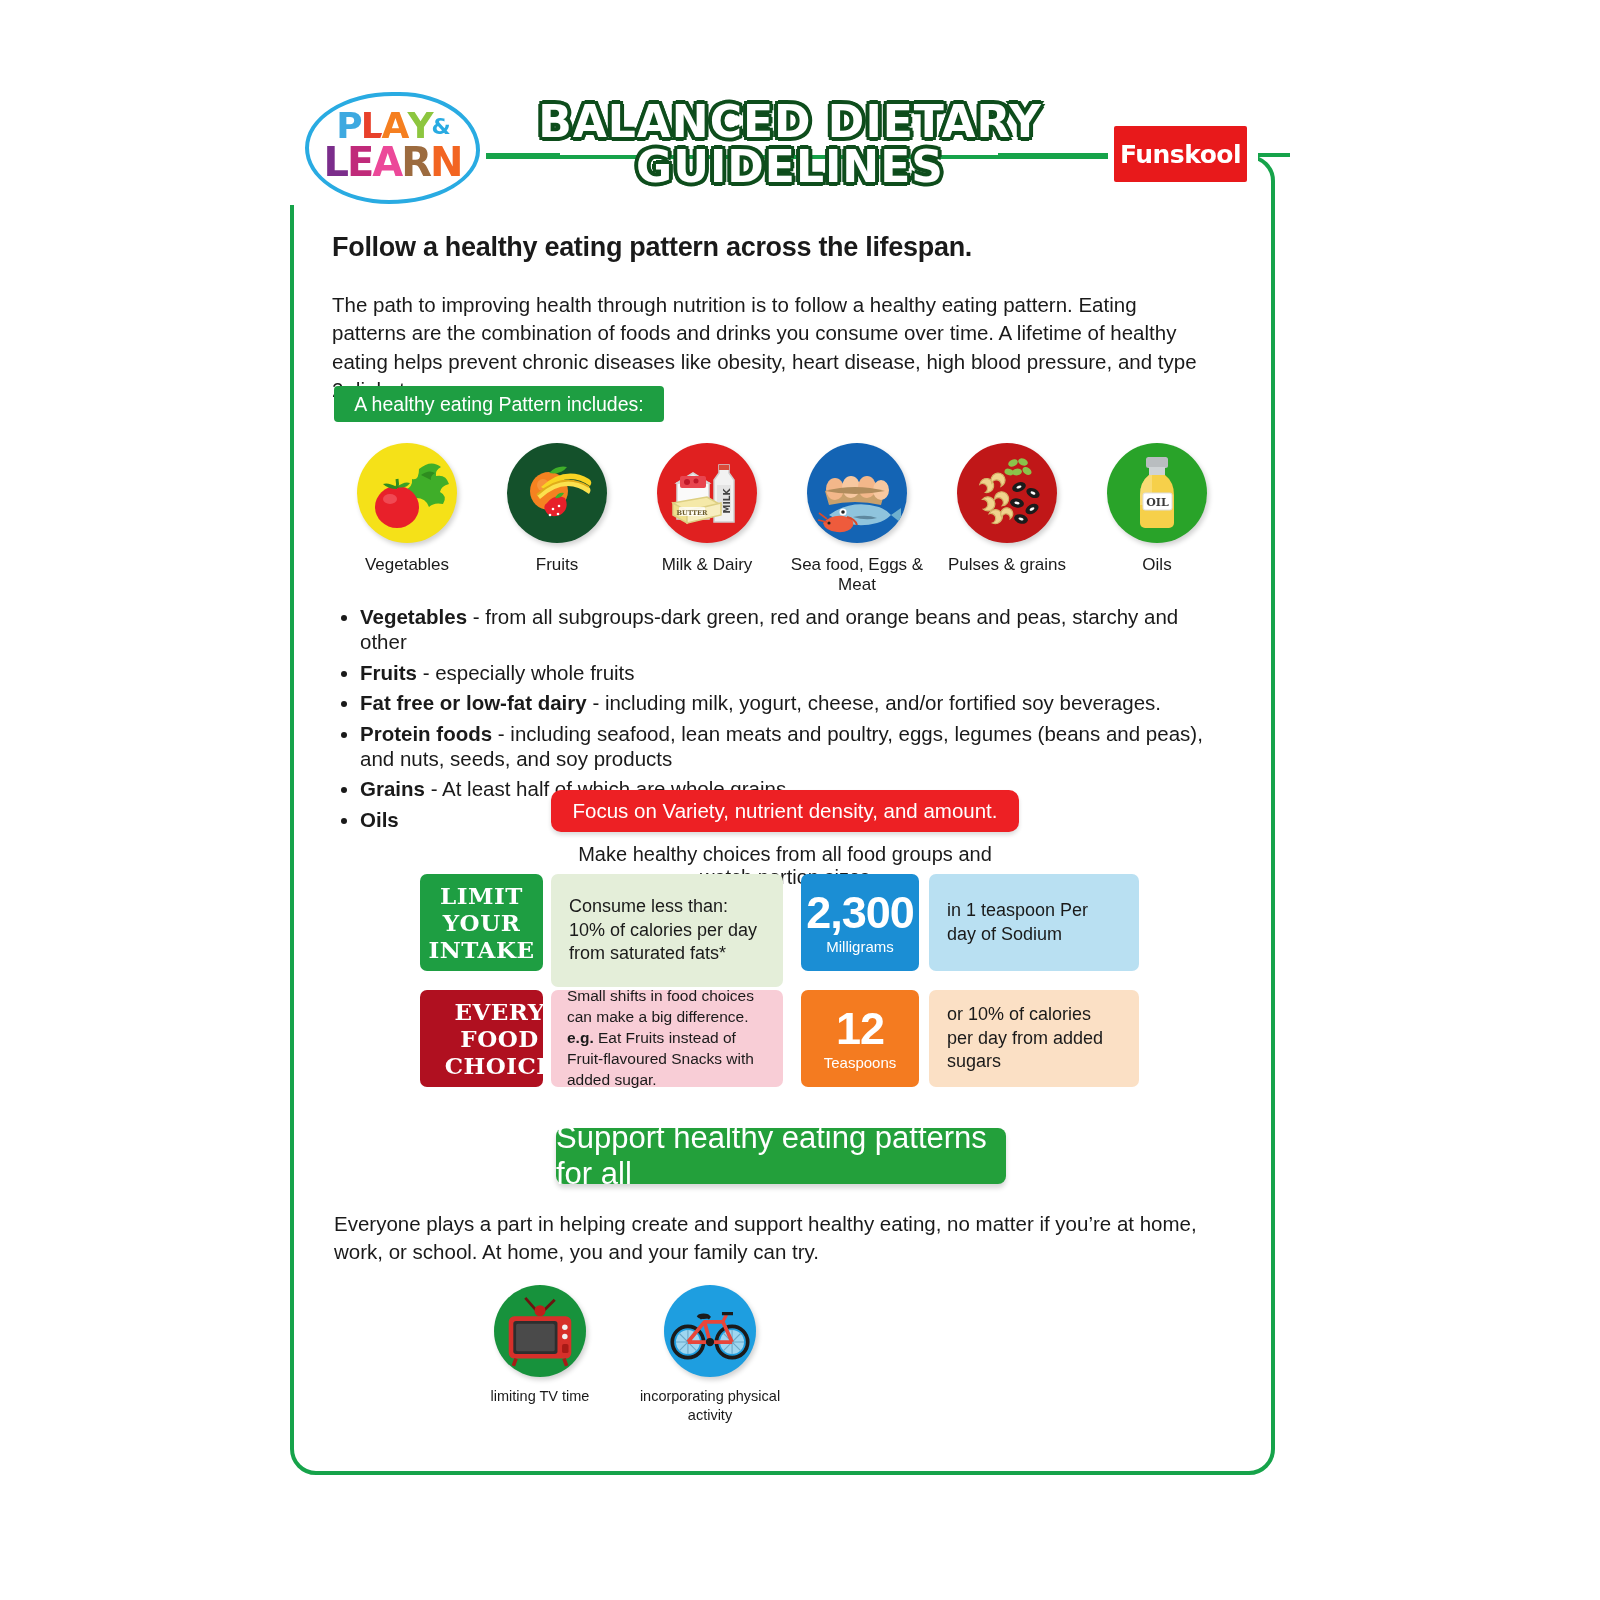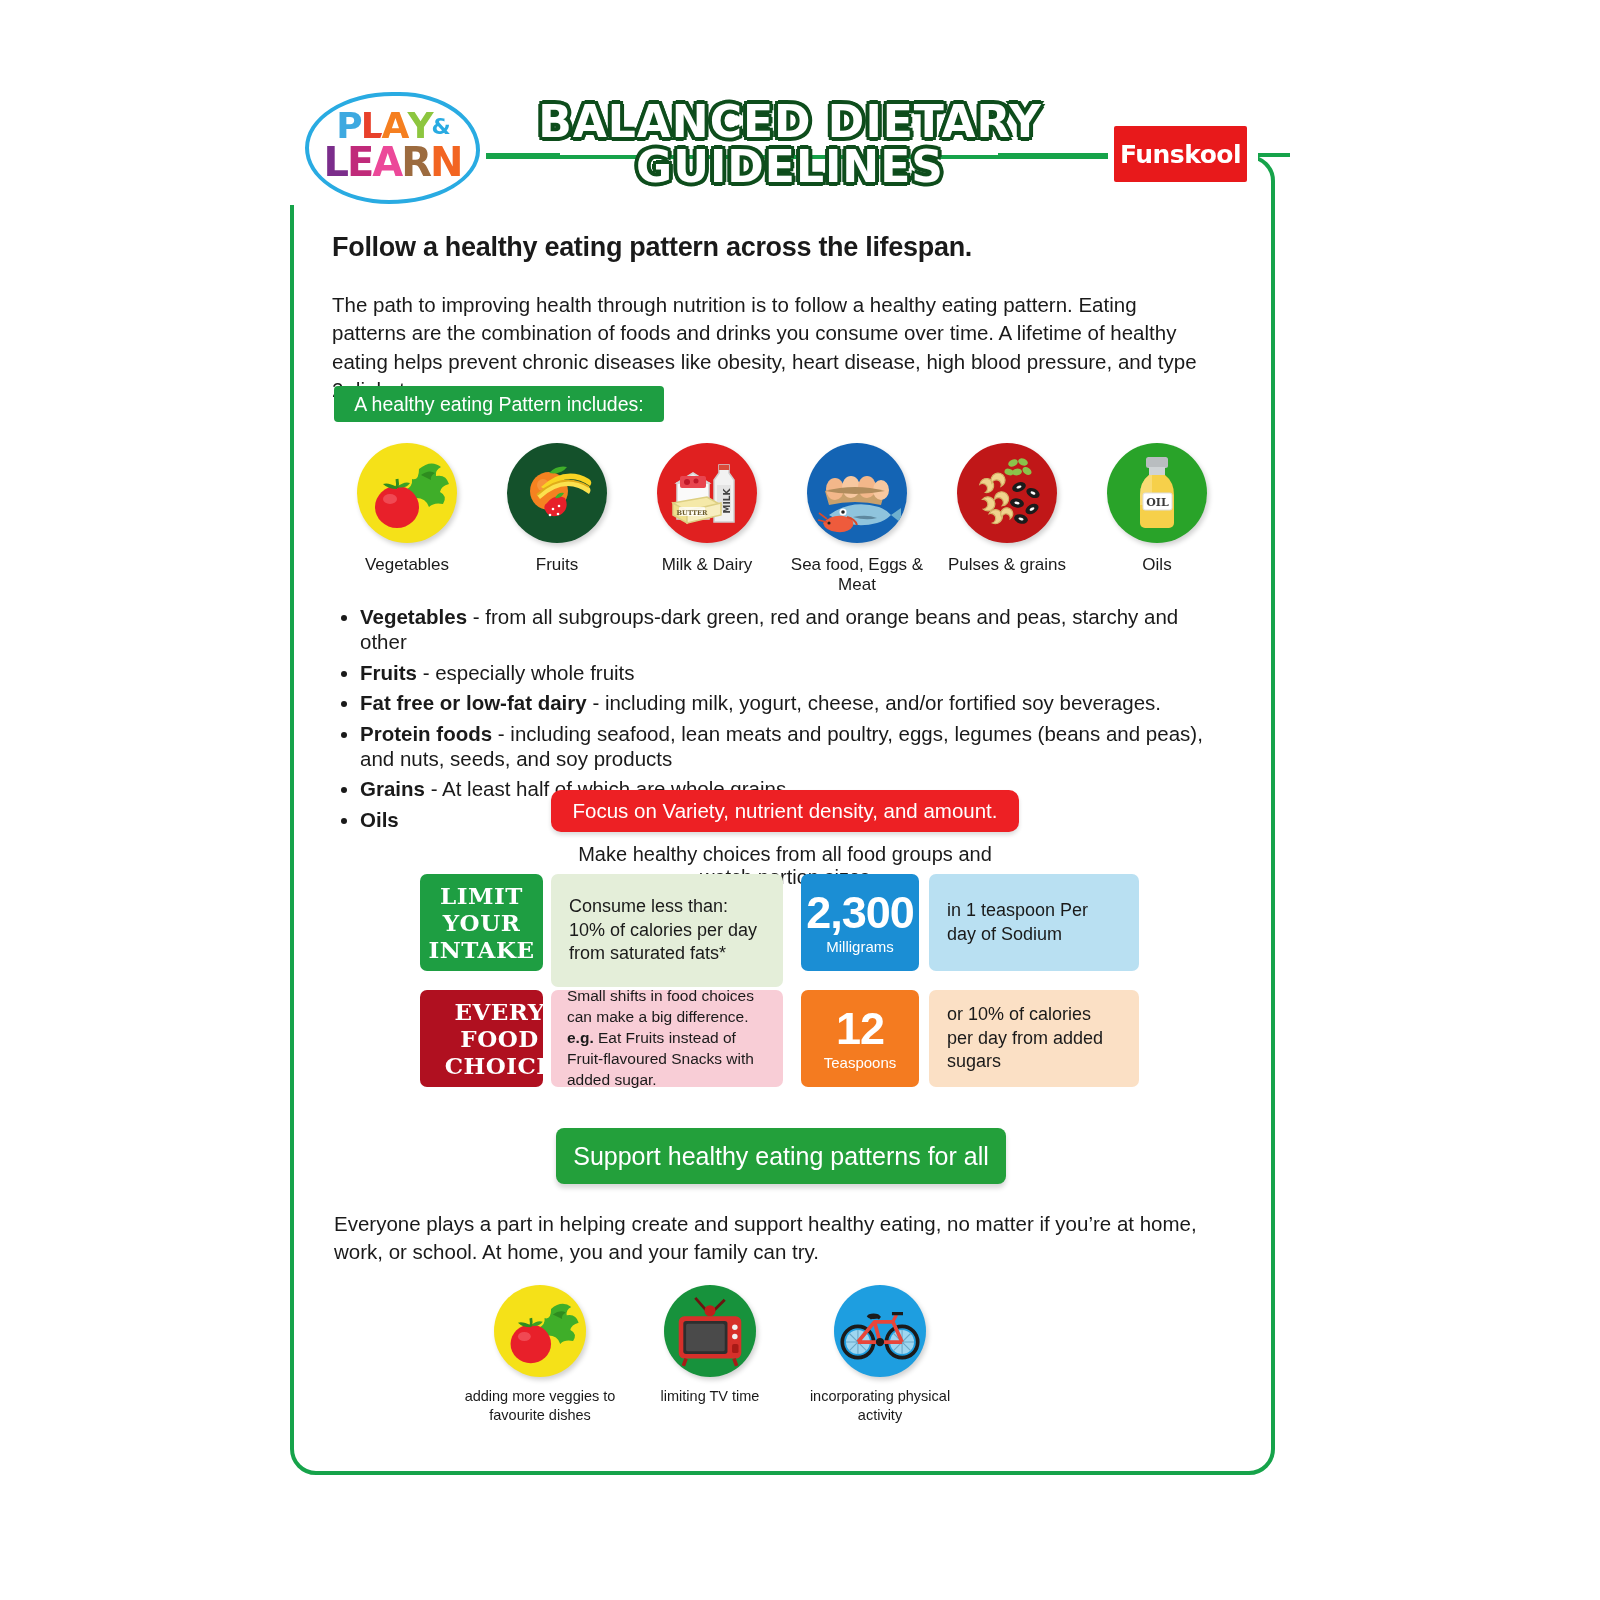--- a/index.html
+++ b/index.html
@@ -71,21 +71,21 @@
   .lbl{display:flex;align-items:center;justify-content:center;color:#fff;text-align:center;
        font-family:"DejaVu Serif",serif;font-weight:bold;font-size:23px;line-height:1.18;
        letter-spacing:0.5px;}
   .txt{display:flex;align-items:center;padding:0 18px;font-size:18px;line-height:1.3;}
   .num{display:flex;flex-direction:column;align-items:center;justify-content:center;color:#fff;}
   .num .big{font-weight:bold;font-size:45px;line-height:1;letter-spacing:-1px;}
   .num .unit{font-size:15px;margin-top:3px;}
   .small{font-size:15.5px;line-height:1.35;padding:0 16px;display:flex;align-items:center;}
 
   .chip-green2{left:556px;top:1128px;width:450px;height:56px;background:#23a03b;border-radius:8px;
-               font-size:25px;box-shadow:0 4px 5px rgba(0,0,0,.16);}
+               font-size:31px;box-shadow:0 4px 5px rgba(0,0,0,.16);}
 
   .outro{position:absolute;left:334px;top:1210px;width:900px;font-size:20.5px;line-height:1.38;}
 
   .tiprow{position:absolute;left:455px;top:1285px;width:680px;display:flex;}
   .tipitem{width:170px;display:flex;flex-direction:column;align-items:center;}
   .tcirc{width:92px;height:92px;border-radius:50%;position:relative;overflow:hidden;
          box-shadow:2px 3px 5px rgba(0,0,0,.18);}
   .tcap{margin-top:10px;font-size:14.5px;text-align:center;line-height:1.28;}
 </style>
 </head>
@@ -293,34 +293,20 @@
     </div>
     <div class="card txt" style="left: 929px; top: 990px; width: 210px; height: 97px; background: rgb(251, 224, 197);">or 10% of calories per day from added sugars</div>
   </div>
 
 <div class="chip chip-green2">
   <span>Support healthy eating patterns for all</span>
 </div>
 <div class="outro">Everyone plays a part in helping create and support healthy eating, no matter if you’re at home, work, or school. At home, you and your family can try.</div>
 <div class="tiprow" id="tiprow">
     <div class="tipitem">
-      <div class="tcirc" style="background: rgb(245, 225, 24);"><svg viewBox="0 0 100 100">
-          <g transform="translate(4,6)">
-   <path d="M58 20 q12-10 22-2 q-6 3-5 9 q10-2 13 8 q-8 2-9 8 q8 4 3 12 q-9-2-14 3 q-3-9-13-9 q-9 0-11-8 q8-3 7-11 q7 2 7-10z" fill="#3fae29"></path>
-   <path d="M60 26 q8-6 14-2 q-5 3-4 7" fill="#2e8c1f"></path>
-   <ellipse cx="36" cy="58" rx="22" ry="21" fill="#e8202a"></ellipse>
-   <ellipse cx="29" cy="50" rx="7" ry="5" fill="#f4606a" opacity=".65"></ellipse>
-   <path d="M36 38 q-9-5-14-3 q5 5 14 5z" fill="#2e8c1f"></path>
-   <path d="M36 38 q7-6 13-4 q-4 6-13 4z" fill="#39a026"></path>
-   <path d="M36 30 q1 5 0 9" stroke="#2e8c1f" stroke-width="3" fill="none"></path>
-          </g>
-        </svg></div>
-      <div class="tcap">adding more veggies to favourite dishes</div>
-    </div>
-    <div class="tipitem">
       <div class="tcirc" style="background: rgb(23, 146, 60);"><svg viewBox="0 0 100 100">
           <g transform="translate(12,12)">
    <path d="M36 18 L22 2 M40 18 L54 4" stroke="#6b1410" stroke-width="3" fill="none"></path>
    <circle cx="38" cy="16" r="6" fill="#c01f1a"></circle>
    <rect x="4" y="22" width="68" height="46" rx="6" fill="#d6302a"></rect>
    <rect x="9" y="27" width="48" height="36" rx="3" fill="#2e2e2e"></rect>
    <rect x="12" y="30" width="42" height="30" rx="2" fill="#4a4a4a"></rect>
    <circle cx="65" cy="34" r="3" fill="#f2f2f2"></circle>
    <circle cx="65" cy="44" r="3" fill="#f2f2f2"></circle>
    <rect x="62" y="52" width="7" height="10" rx="2" fill="#a81a16"></rect>

